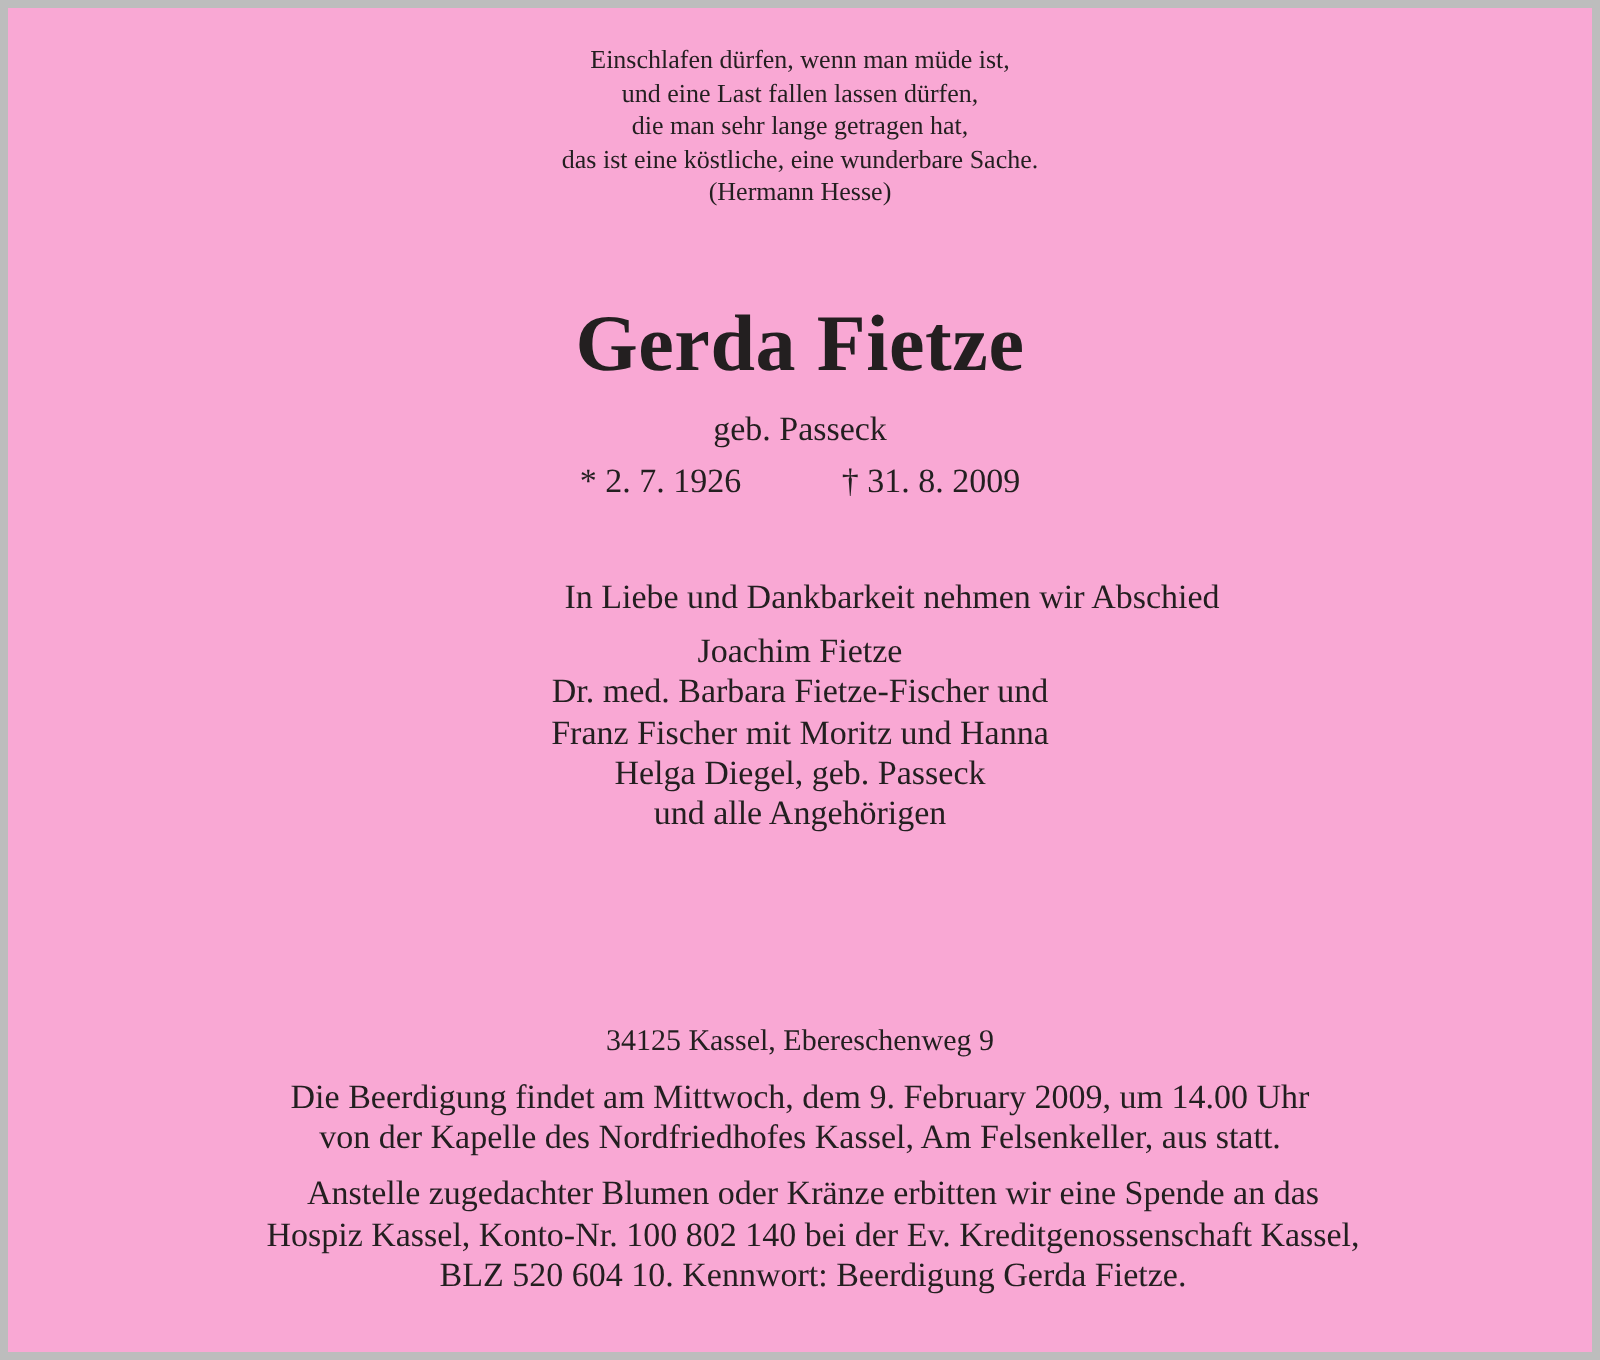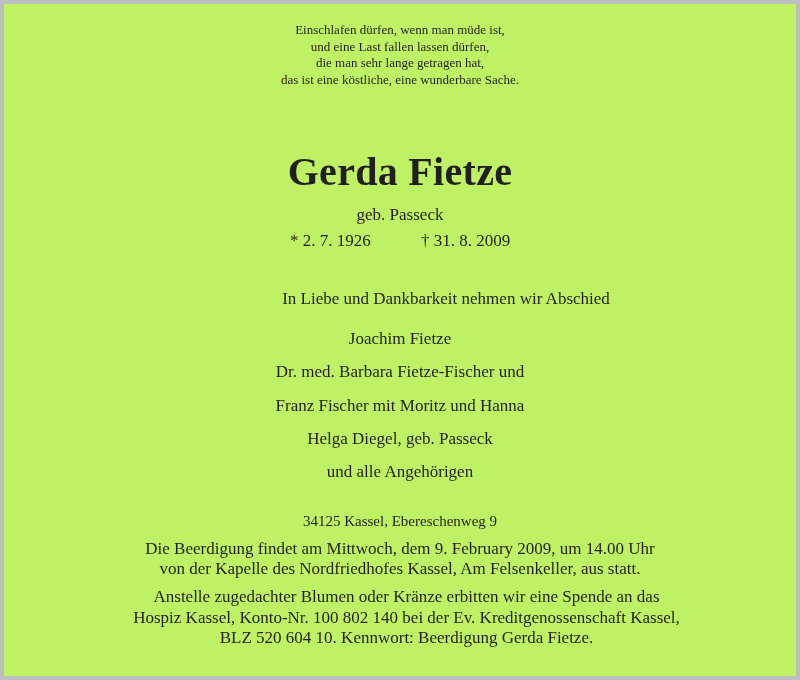--- a/index.html
+++ b/index.html
@@ -14,21 +14,21 @@
       overflow: hidden;
       font-family: "Liberation Serif", "DejaVu Serif", serif;
       color: #231f20;
     }
     .page {
       position: absolute;
       left: 4px;
       top: 4px;
       width: 792px;
       height: 672px;
-      background: #bef264;
+      background: #f9a8d4;
     }
     .block {
       position: absolute;
       left: 0;
       width: 792px;
       text-align: center;
     }
     .quote {
       top: 18px;
       font-size: 13px;
@@ -58,21 +58,21 @@
       top: 284px;
       font-size: 17px;
       line-height: 22px;
       margin-left: 46px;
     }
     .family {
       top: 312px;
       font-size: 17px;
       line-height: 20.3px;
     }
-    .family .line { display: block; margin-top: 13px; }
+    .family .line { display: block; }
     .address {
       top: 506px;
       font-size: 15px;
       line-height: 22px;
     }
     .funeral {
       top: 535px;
       font-size: 17px;
       line-height: 20px;
     }
@@ -87,20 +87,21 @@
 </head>
 <body>
 
 <div class="page">
 
   <div class="block quote">
     <span class="line">Einschlafen dürfen, wenn man müde ist,</span>
     <span class="line">und eine Last fallen lassen dürfen,</span>
     <span class="line">die man sehr lange getragen hat,</span>
     <span class="line">das ist eine köstliche, eine wunderbare Sache.</span>
+    <span class="line">(Hermann Hesse)</span>
   </div>
 
   <div class="block name">Gerda Fietze</div>
 
   <div class="block maiden">geb. Passeck</div>
 
   <div class="block dates">
     <span class="birth">* 2. 7. 1926</span>
     <span class="death">† 31. 8. 2009</span>
   </div>

